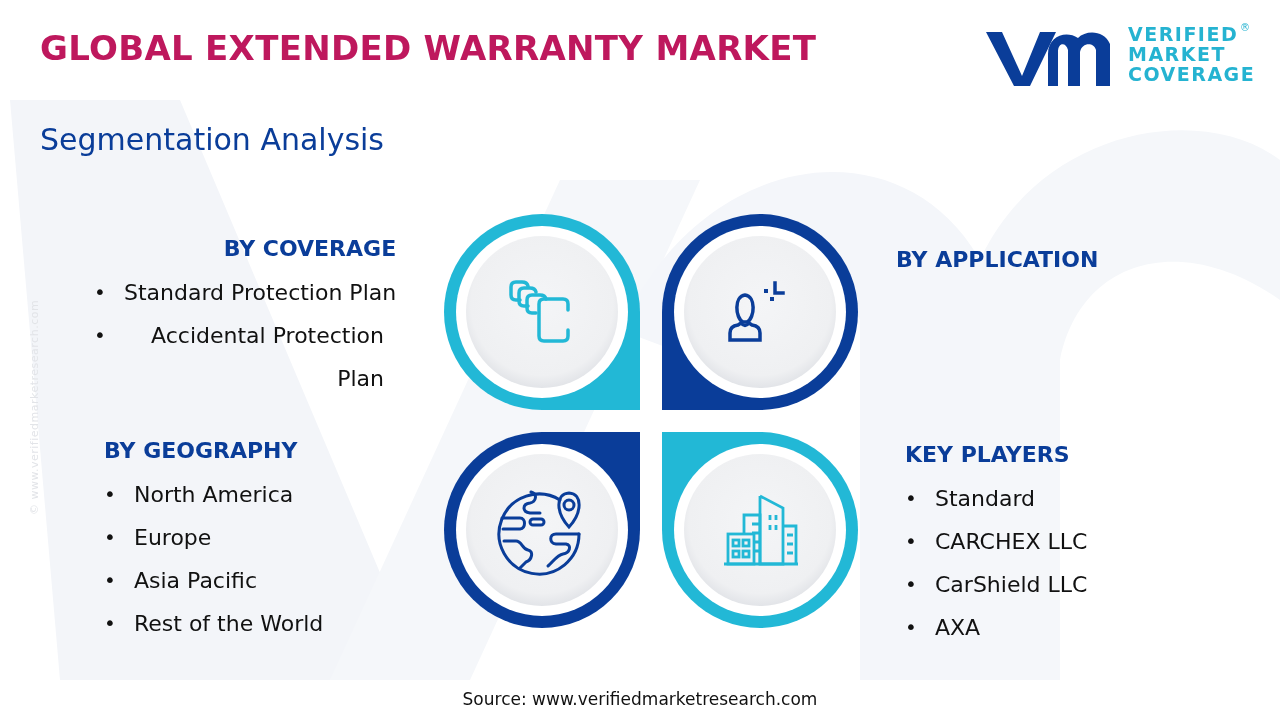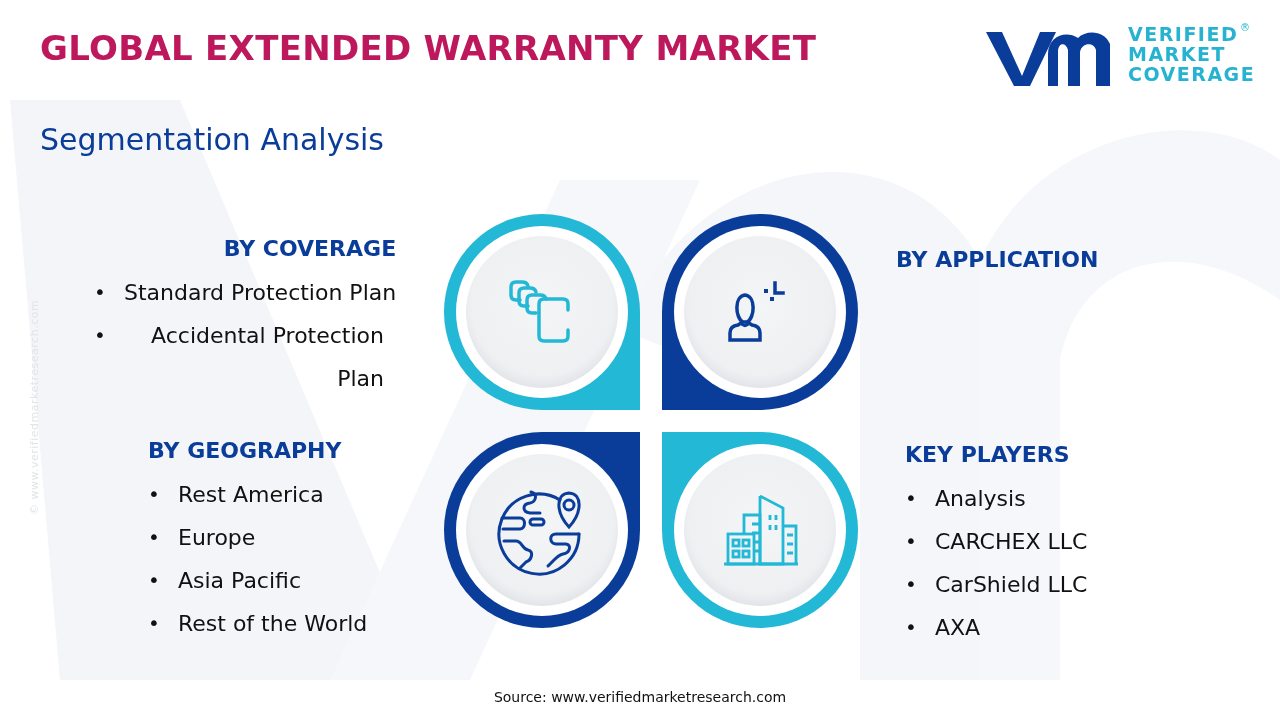--- a/index.html
+++ b/index.html
@@ -42,28 +42,28 @@
     position: relative; padding-left: 30px; font-size: 22px; color: #111111;
     line-height: 43px; white-space: nowrap;
   }
   .seg li::before {
     content: "•"; position: absolute; left: 0; top: 0; font-size: 20px; color: #111111;
   }
   .seg li.wrap { white-space: normal; width: 300px; }
 
   .seg-coverage { left: 94px; top: 236px; text-align: right; }
   .seg-application { left: 896px; top: 247px; }
-  .seg-geography { left: 104px; top: 438px; margin-left: 44px; }
+  .seg-geography { left: 104px; top: 438px; }
   .seg-keyplayers { left: 905px; top: 442px; }
 
   .diagram { position: absolute; left: 0; top: 0; width: 1280px; height: 720px; z-index: 1; }
 
   .source {
     position: absolute; left: 0; width: 1280px; top: 689px; text-align: center;
-    font-size: 14px; color: #111111; z-index: 2;
+    font-size: 17px; color: #111111; z-index: 2;
   }
 </style>
 </head>
 <body>
 
 <svg class="watermark" viewBox="0 0 1280 720">
   <path d="M10 100 L180 100 L400 620 L330 680 L60 680 Z" fill="#f3f5f9"></path>
   <path d="M330 680 L560 180 L700 180 L470 680 Z" fill="#f5f7fa"></path>
   <path d="M620 330 C700 150 900 120 980 260 L980 680 L860 680 L860 320 C820 240 720 260 700 360 Z" fill="#f4f6fa"></path>
   <path d="M980 260 C1040 130 1200 100 1280 160 L1280 300 C1180 230 1080 260 1060 360 L1060 680 L980 680 Z" fill="#f5f7fa"></path>
@@ -168,30 +168,30 @@
   </ul>
 </div>
 
 <div class="seg seg-application">
   <h3>BY APPLICATION</h3>
 </div>
 
 <div class="seg seg-geography">
   <h3>BY GEOGRAPHY</h3>
   <ul>
-    <li>Rest America</li>
+    <li>North America</li>
     <li>Europe</li>
     <li>Asia Pacific</li>
     <li>Rest of the World</li>
   </ul>
 </div>
 
 <div class="seg seg-keyplayers">
   <h3>KEY PLAYERS</h3>
   <ul>
-    <li>Analysis</li>
+    <li>Standard</li>
     <li>CARCHEX LLC</li>
     <li>CarShield LLC</li>
     <li>AXA</li>
   </ul>
 </div>
 
 <div class="source">Source: www.verifiedmarketresearch.com</div>
 
 </body></html>

